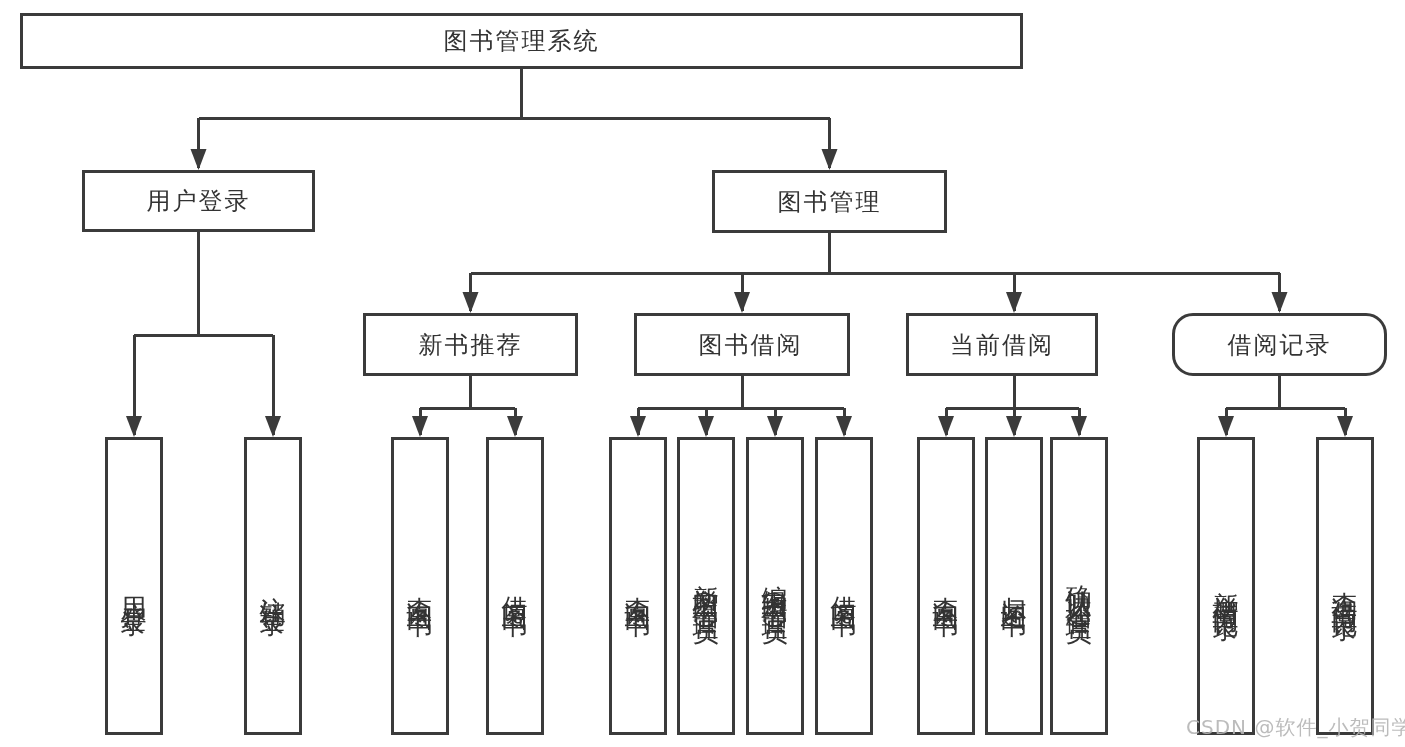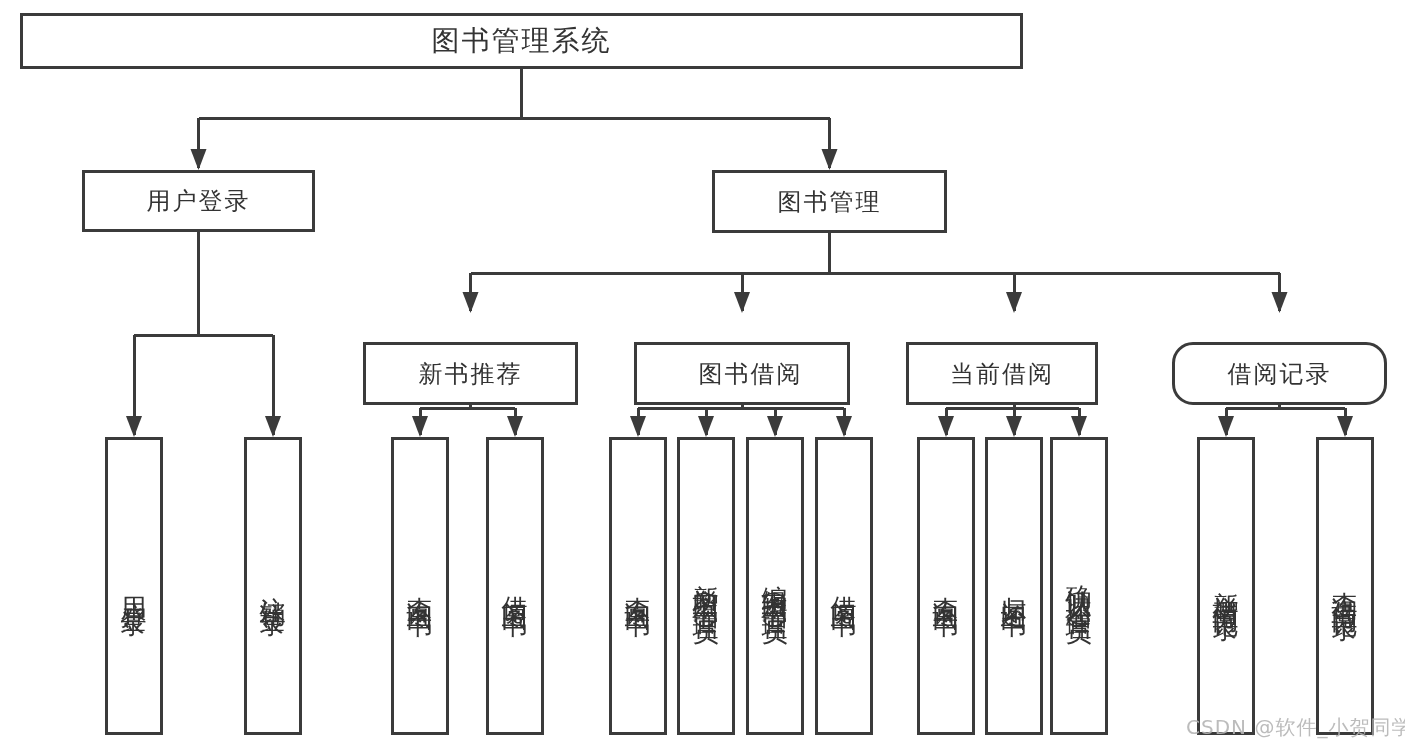--- a/index.html
+++ b/index.html
@@ -33,38 +33,38 @@
     z-index: 1;
     color: #333333;
   }
   .h-label {
     font-size: 24px;
     letter-spacing: 2px;
     white-space: nowrap;
     color: #333333;
   }
   .root .h-label {
-    font-size: 28px;
+    font-size: 24px;
   }
   .v-label {
     writing-mode: vertical-rl;
     text-orientation: mixed;
     font-size: 26px;
     letter-spacing: 5px;
     line-height: 1;
     color: #333333;
     white-space: nowrap;
   }
   
   .root  { left: 20px;   top: 13px;  width: 1003px; height: 56px; }
   
   .n-user-login { left: 82px;  top: 170px; width: 233px; height: 62px; }
   .n-book-mgmt  { left: 712px; top: 170px; width: 235px; height: 63px; }
   
-  .lvl3 { top: 313px; height: 63px; margin-top: 29px; }
+  .lvl3 { top: 313px; height: 63px; }
   .n-new-book       { left: 363px;  width: 215px; }
   .n-book-borrow    { left: 634px;  width: 216px; padding-left: 17px; }
   .n-current-borrow { left: 906px;  width: 192px; }
   .n-borrow-record  { left: 1172px; width: 215px; border-radius: 21px; }
   
   .leaf { top: 437px; width: 58px; height: 298px; }
   .leaf-g1a { left: 105px; }
   .leaf-g1b { left: 244px; }
   .leaf-g2a { left: 391px; }
   .leaf-g2b { left: 486px; }

